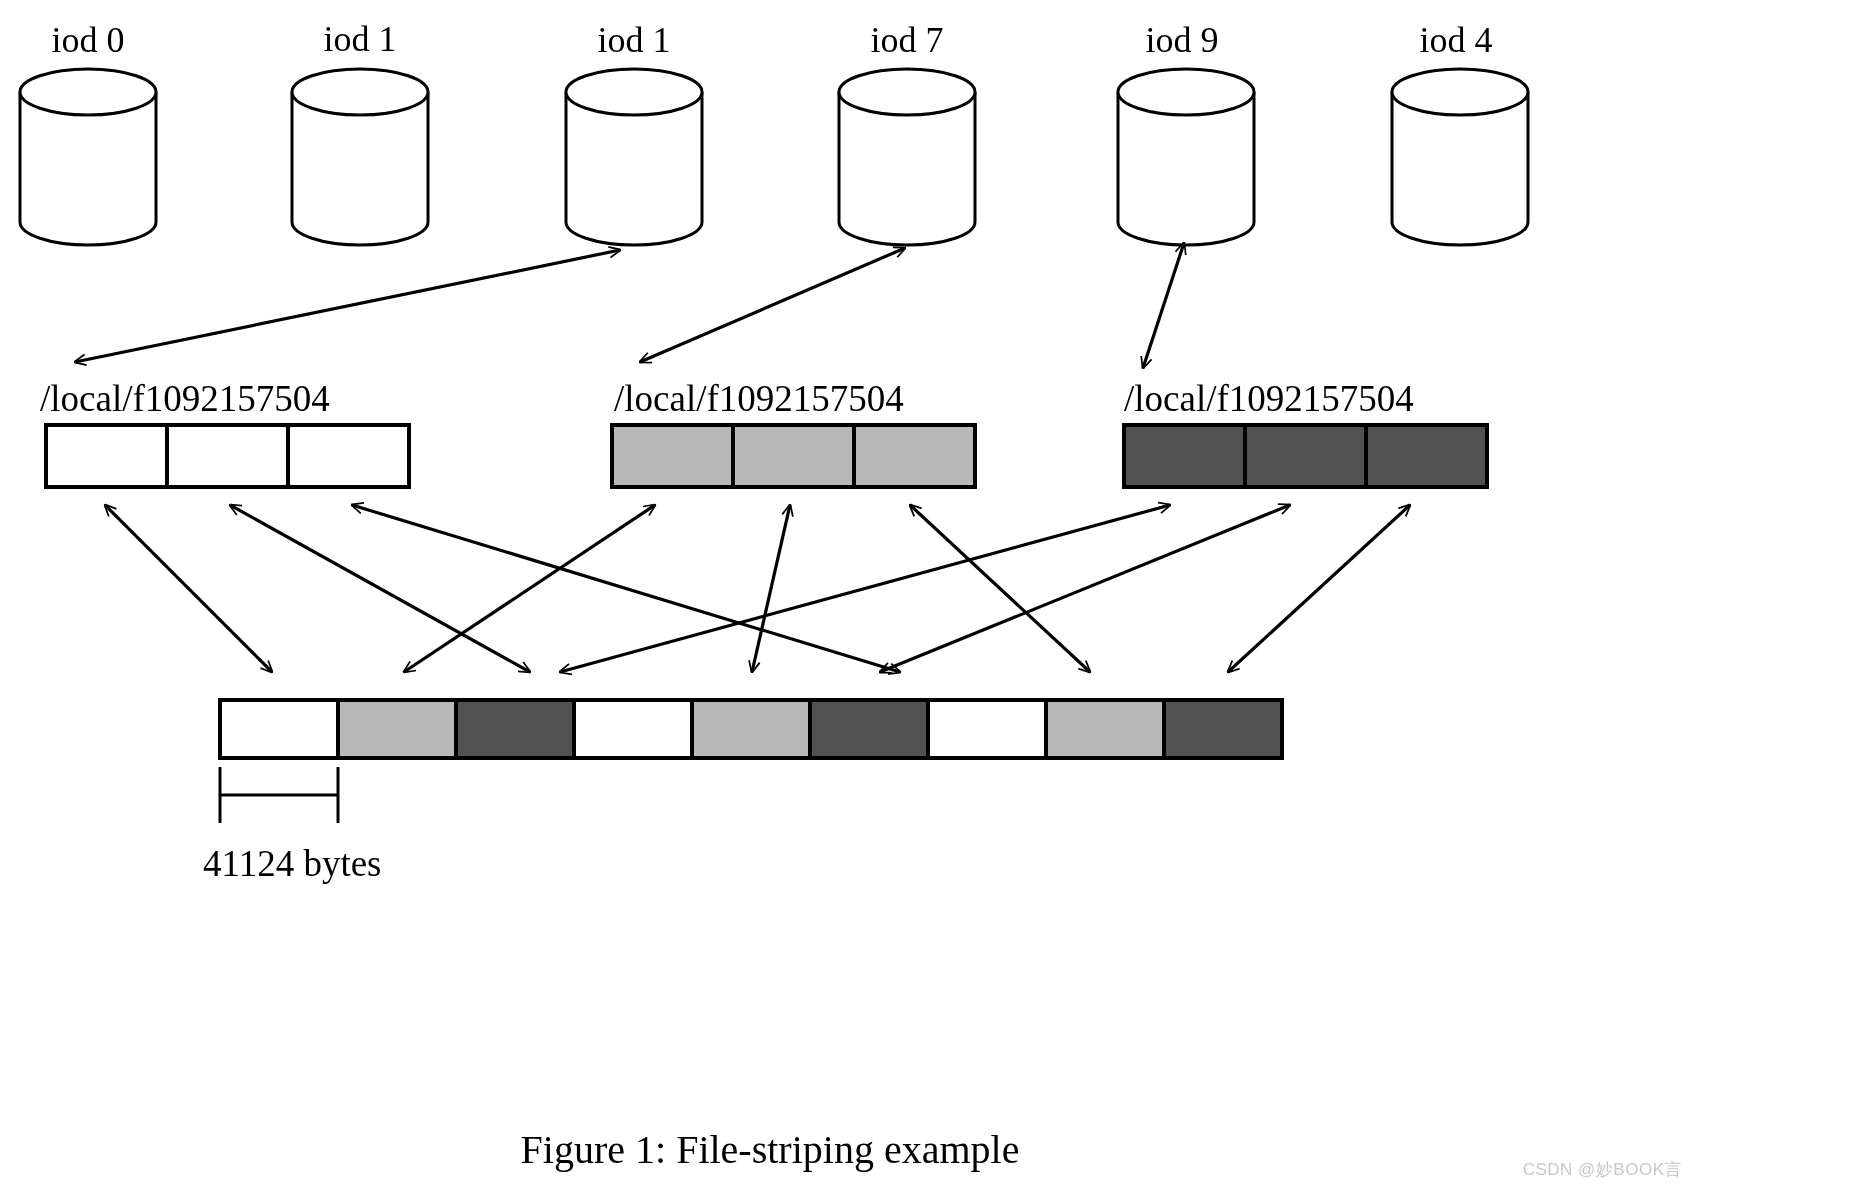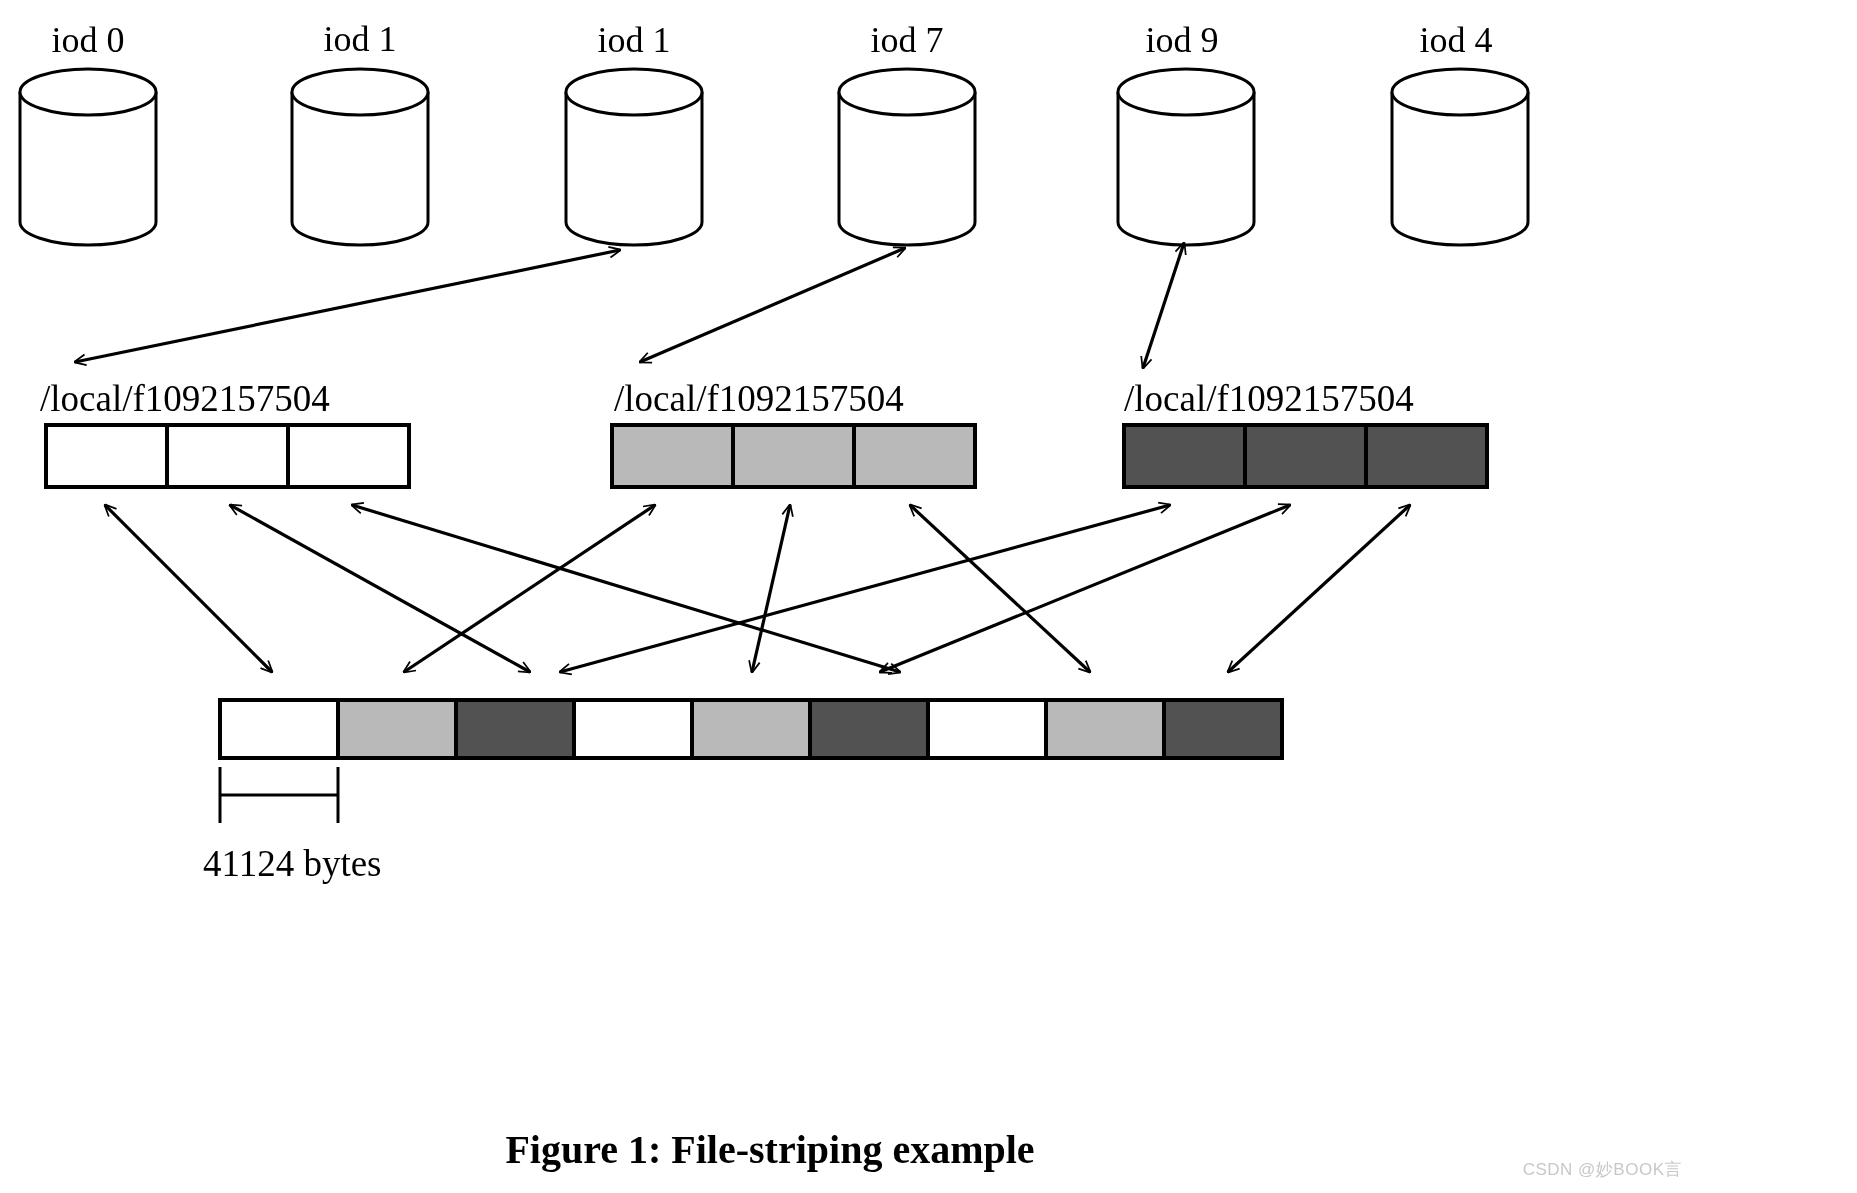--- a/index.html
+++ b/index.html
@@ -5,21 +5,21 @@
   html,body{margin:0;padding:0;background:#ffffff;}
   body{width:1857px;height:1193px;position:relative;overflow:hidden;
        font-family:"Liberation Serif","DejaVu Serif",serif;color:#000;}
   #stage{position:absolute;left:0;top:0;width:1696px;height:1193px;}
   svg.layer{position:absolute;left:0;top:0;width:1857px;height:1193px;overflow:visible;}
   .iod-label{position:absolute;font-size:36px;line-height:1;white-space:nowrap;
              text-align:center;transform:translateX(-50%);}
   .path-label{position:absolute;font-size:37px;line-height:1;white-space:nowrap;}
   .meas-label{position:absolute;font-size:37px;line-height:1;white-space:nowrap;}
   .caption{position:absolute;font-size:40px;line-height:1;white-space:nowrap;
-           transform:translateX(-50%);font-weight:bold;}
+           transform:translateX(-50%);}
   .watermark{position:absolute;font-family:"Liberation Sans","DejaVu Sans",sans-serif;
              font-size:17px;color:#c8c8c8;white-space:nowrap;letter-spacing:.5px;margin-left:48px;}
 </style>
 </head>
 <body>
 
 <div id="stage">
 
   <svg class="layer" viewBox="0 0 1857 1193" preserveAspectRatio="none">
     <defs>

